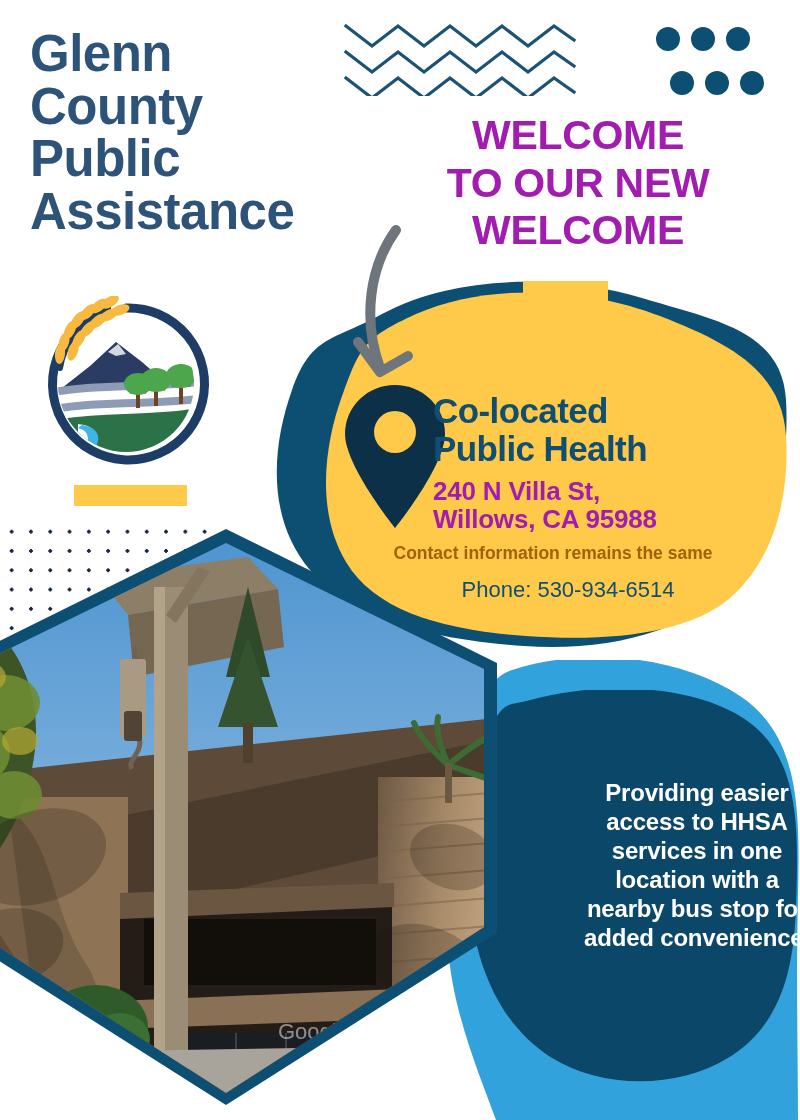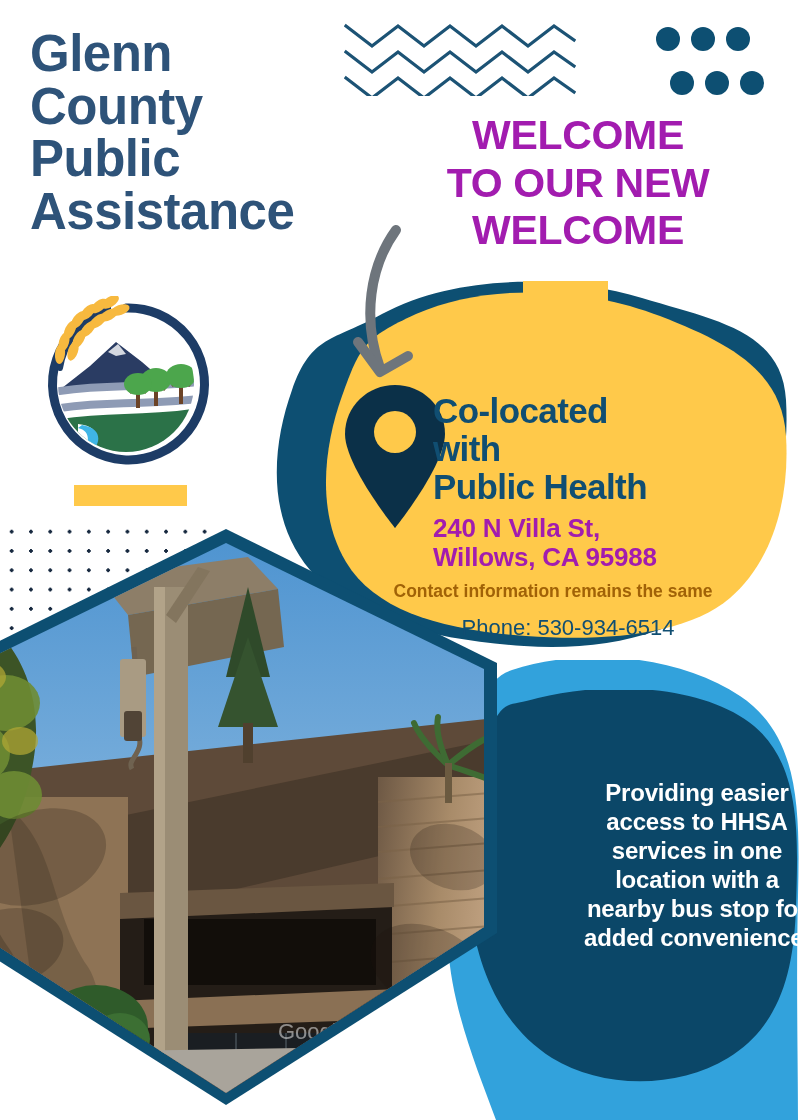--- a/index.html
+++ b/index.html
@@ -293,21 +293,20 @@
   <svg id="curve-arrow" width="110" height="180" viewBox="0 0 110 180">
     <g fill="none" stroke="#6E757C" stroke-width="10" stroke-linecap="round" stroke-linejoin="round">
       <path d="M46,8 C20,44 12,96 30,146"></path>
       <path d="M8,120 L30,150 L58,134"></path>
     </g>
   </svg>
 
   <div id="pin-info">
     <div class="headline">
       <span class="ln">Co-located</span>
-      <span class="ln">with</span>
       <span class="ln">Public Health</span>
     </div>
     <div class="address">
       <span class="ln">240 N Villa St,</span>
       <span class="ln">Willows, CA 95988</span>
     </div>
     <div class="note">Contact information remains the same</div>
     <div class="phone">Phone: 530-934-6514</div>
   </div>
 

